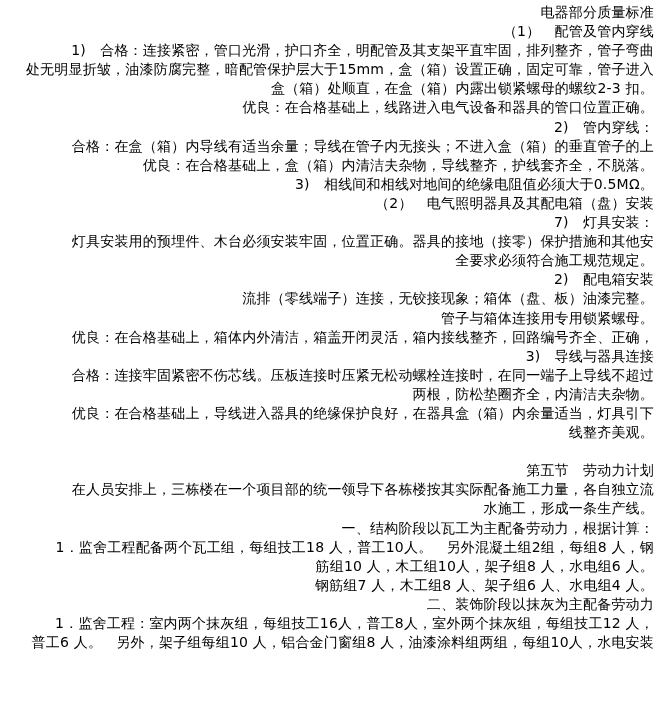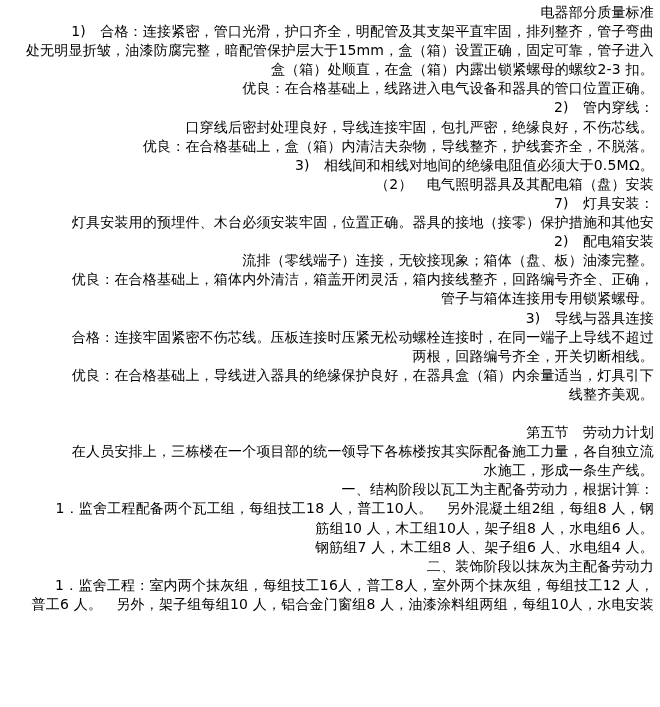--- a/index.html
+++ b/index.html
@@ -31,38 +31,40 @@
   .line.indent {
     padding-left: 28px;
   }
 </style>
 </head>
 <body>
 
 <div class="doc">
   <div>
       <div class="line indent">电器部分质量标准</div>
+      <div class="line indent">（1）　配管及管内穿线</div>
       <div class="line indent">1)　合格：连接紧密，管口光滑，护口齐全，明配管及其支架平直牢固，排列整齐，管子弯曲</div>
       <div class="line">处无明显折皱，油漆防腐完整，暗配管保护层大于15mm，盒（箱）设置正确，固定可靠，管子进入</div>
       <div class="line">盒（箱）处顺直，在盒（箱）内露出锁紧螺母的螺纹2-3 扣。</div>
       <div class="line indent">优良：在合格基础上，线路进入电气设备和器具的管口位置正确。</div>
       <div class="line indent">2)　管内穿线：</div>
-      <div class="line">口穿线后密封处理良好，导线连接牢固，包扎严密，绝缘良好，不伤芯线。</div>
+      <div class="line indent">合格：在盒（箱）内导线有适当余量；导线在管子内无接头；不进入盒（箱）的垂直管子的上</div>
       <div class="line indent">优良：在合格基础上，盒（箱）内清洁夫杂物，导线整齐，护线套齐全，不脱落。</div>
       <div class="line indent">3)　相线间和相线对地间的绝缘电阻值必须大于0.5MΩ。</div>
       <div class="line indent">（2）　电气照明器具及其配电箱（盘）安装</div>
       <div class="line indent">7)　灯具安装：</div>
       <div class="line indent">灯具安装用的预埋件、木台必须安装牢固，位置正确。器具的接地（接零）保护措施和其他安</div>
+      <div class="line">全要求必须符合施工规范规定。</div>
       <div class="line indent">2)　配电箱安装</div>
       <div class="line">流排（零线端子）连接，无铰接现象；箱体（盘、板）油漆完整。</div>
+      <div class="line">管子与箱体连接用专用锁紧螺母。</div>
       <div class="line indent">优良：在合格基础上，箱体内外清洁，箱盖开闭灵活，箱内接线整齐，回路编号齐全、正确，</div>
-      <div class="line">管子与箱体连接用专用锁紧螺母。</div>
       <div class="line indent">3)　导线与器具连接</div>
       <div class="line indent">合格：连接牢固紧密不伤芯线。压板连接时压紧无松动螺栓连接时，在同一端子上导线不超过</div>
-      <div class="line">两根，回路编号齐全，开关切断相线。</div>
+      <div class="line">两根，防松垫圈齐全，内清洁夫杂物。</div>
       <div class="line indent">优良：在合格基础上，导线进入器具的绝缘保护良好，在器具盒（箱）内余量适当，灯具引下</div>
       <div class="line">线整齐美观。</div>
       <div class="line">&nbsp;</div>
       <div class="line indent">第五节　劳动力计划</div>
       <div class="line indent">在人员安排上，三栋楼在一个项目部的统一领导下各栋楼按其实际配备施工力量，各自独立流</div>
       <div class="line">水施工，形成一条生产线。</div>
       <div class="line indent">一、结构阶段以瓦工为主配备劳动力，根据计算：</div>
       <div class="line indent">1．监舍工程配备两个瓦工组，每组技工18 人，普工10人。　另外混凝土组2组，每组8 人，钢</div>
       <div class="line">筋组10 人，木工组10人，架子组8 人，水电组6 人。</div>
       <div class="line">钢筋组7 人，木工组8 人、架子组6 人、水电组4 人。</div>

